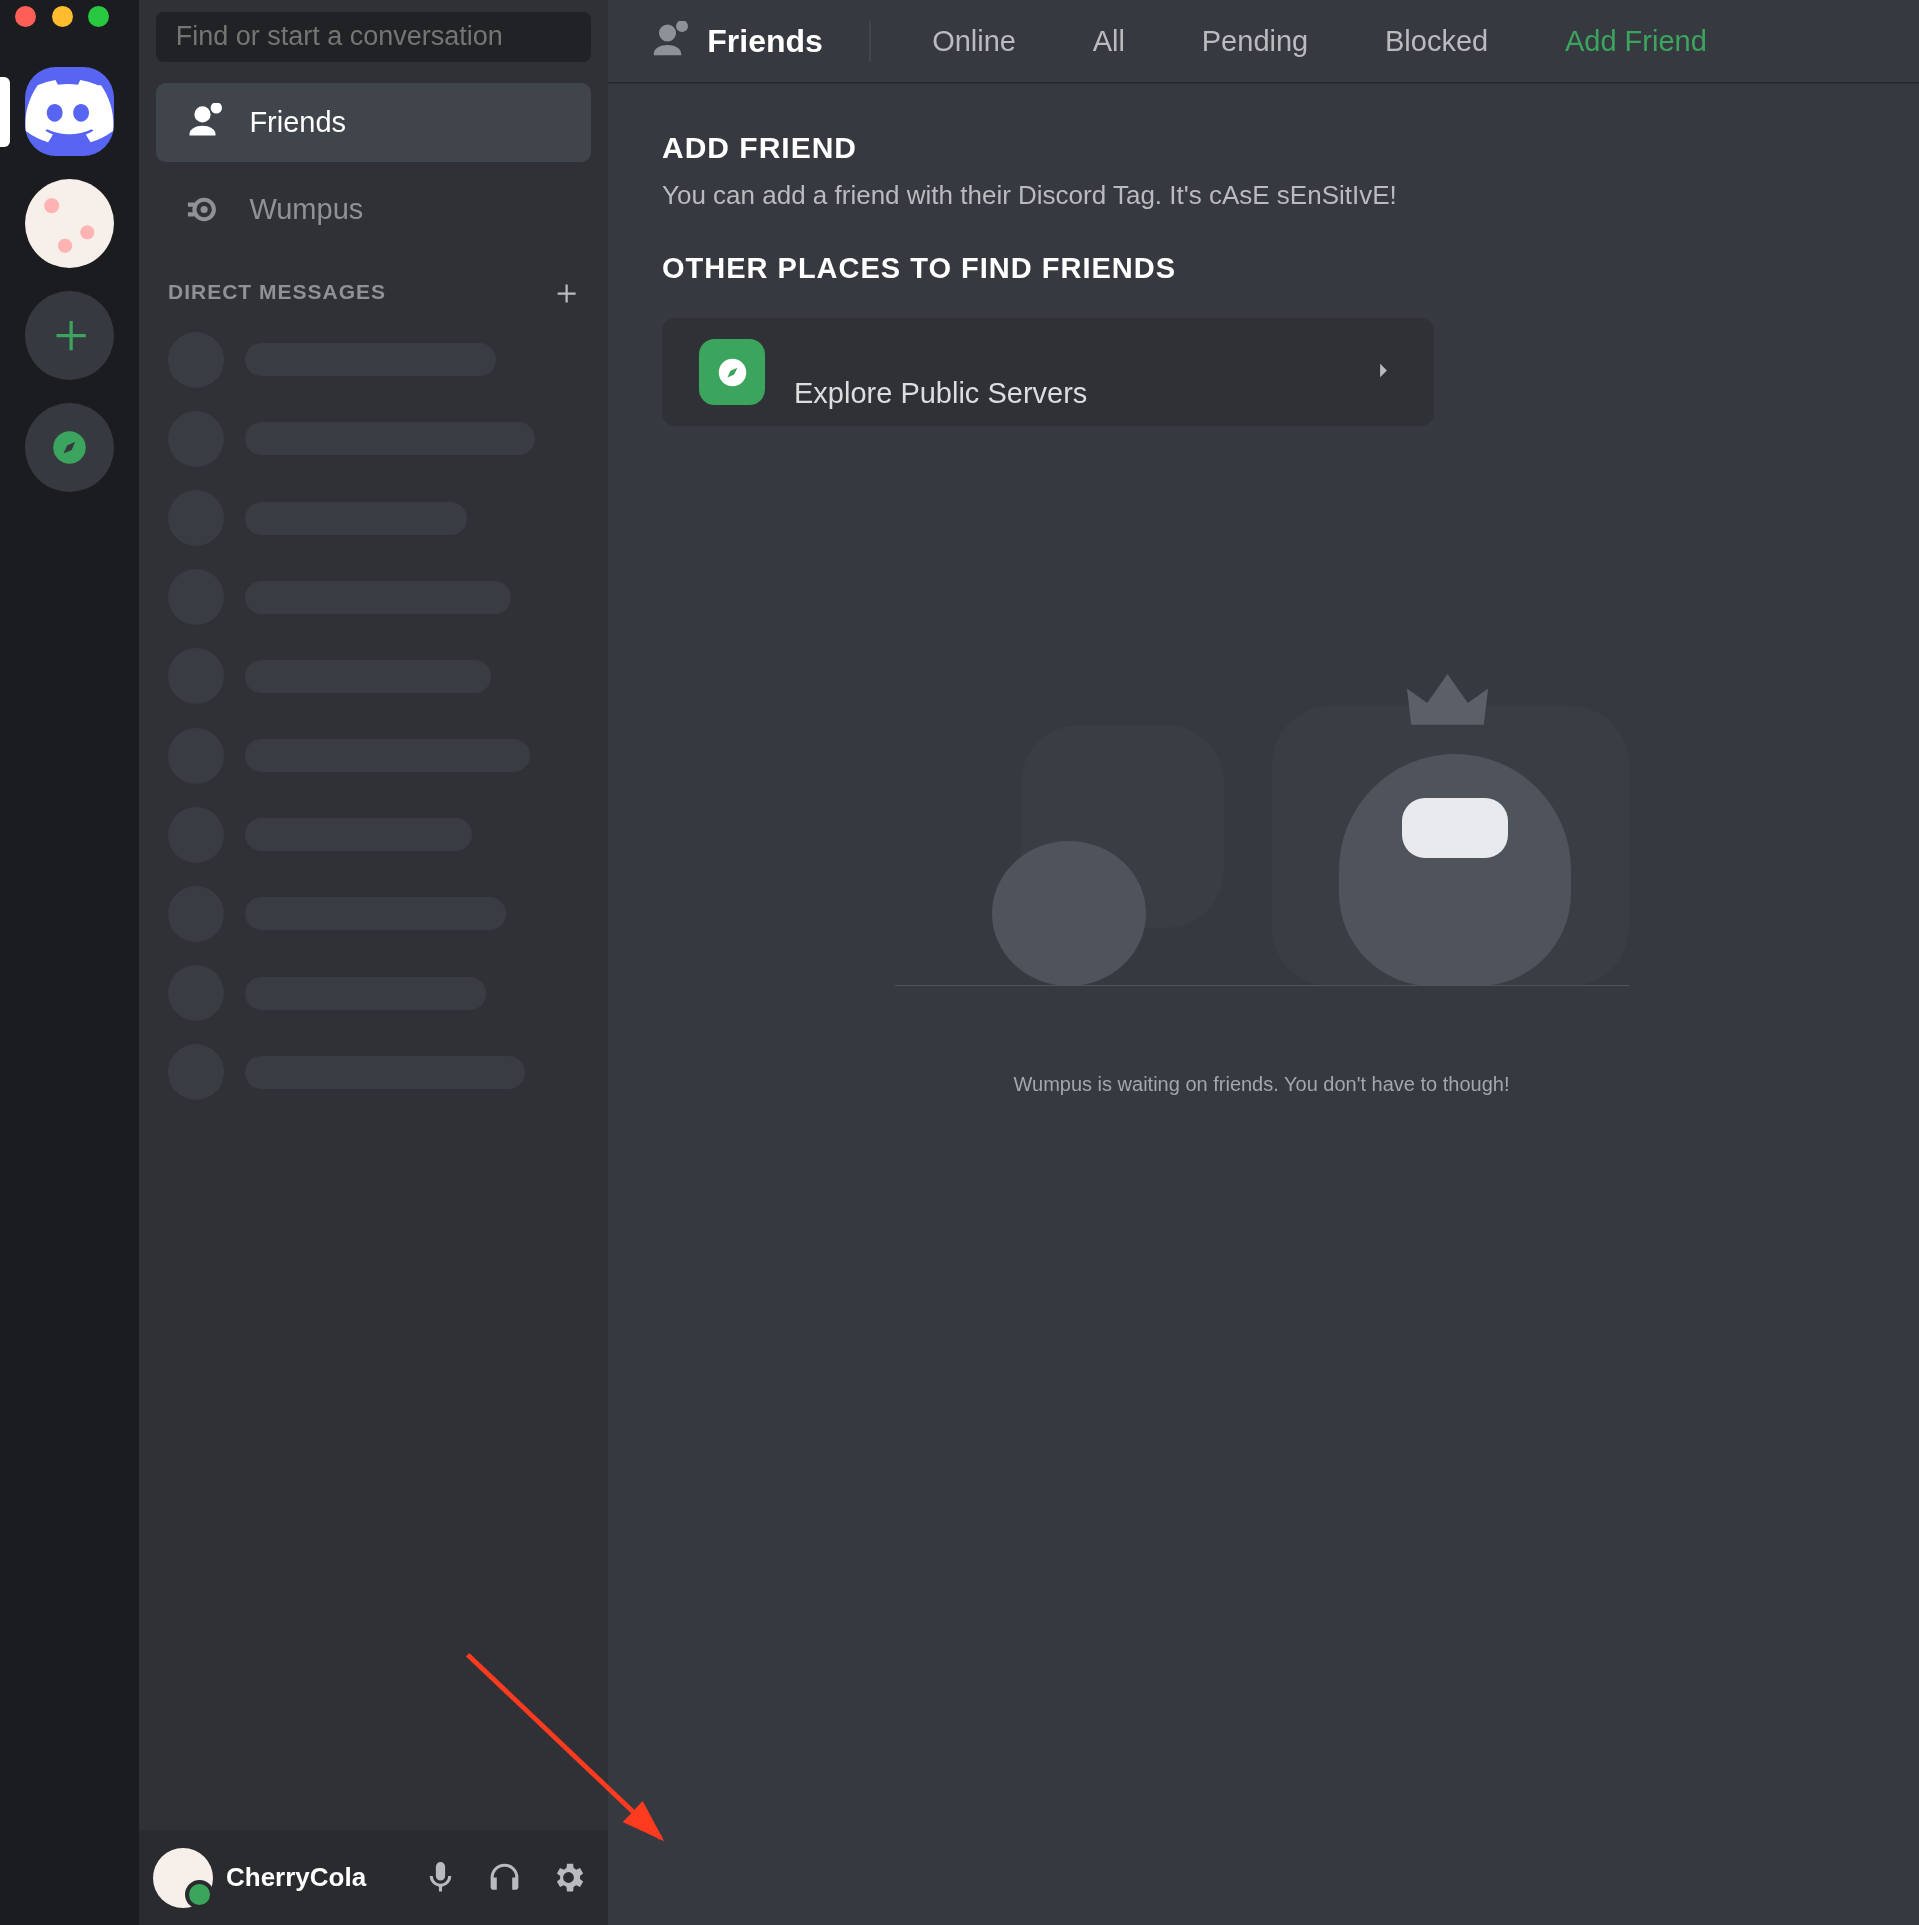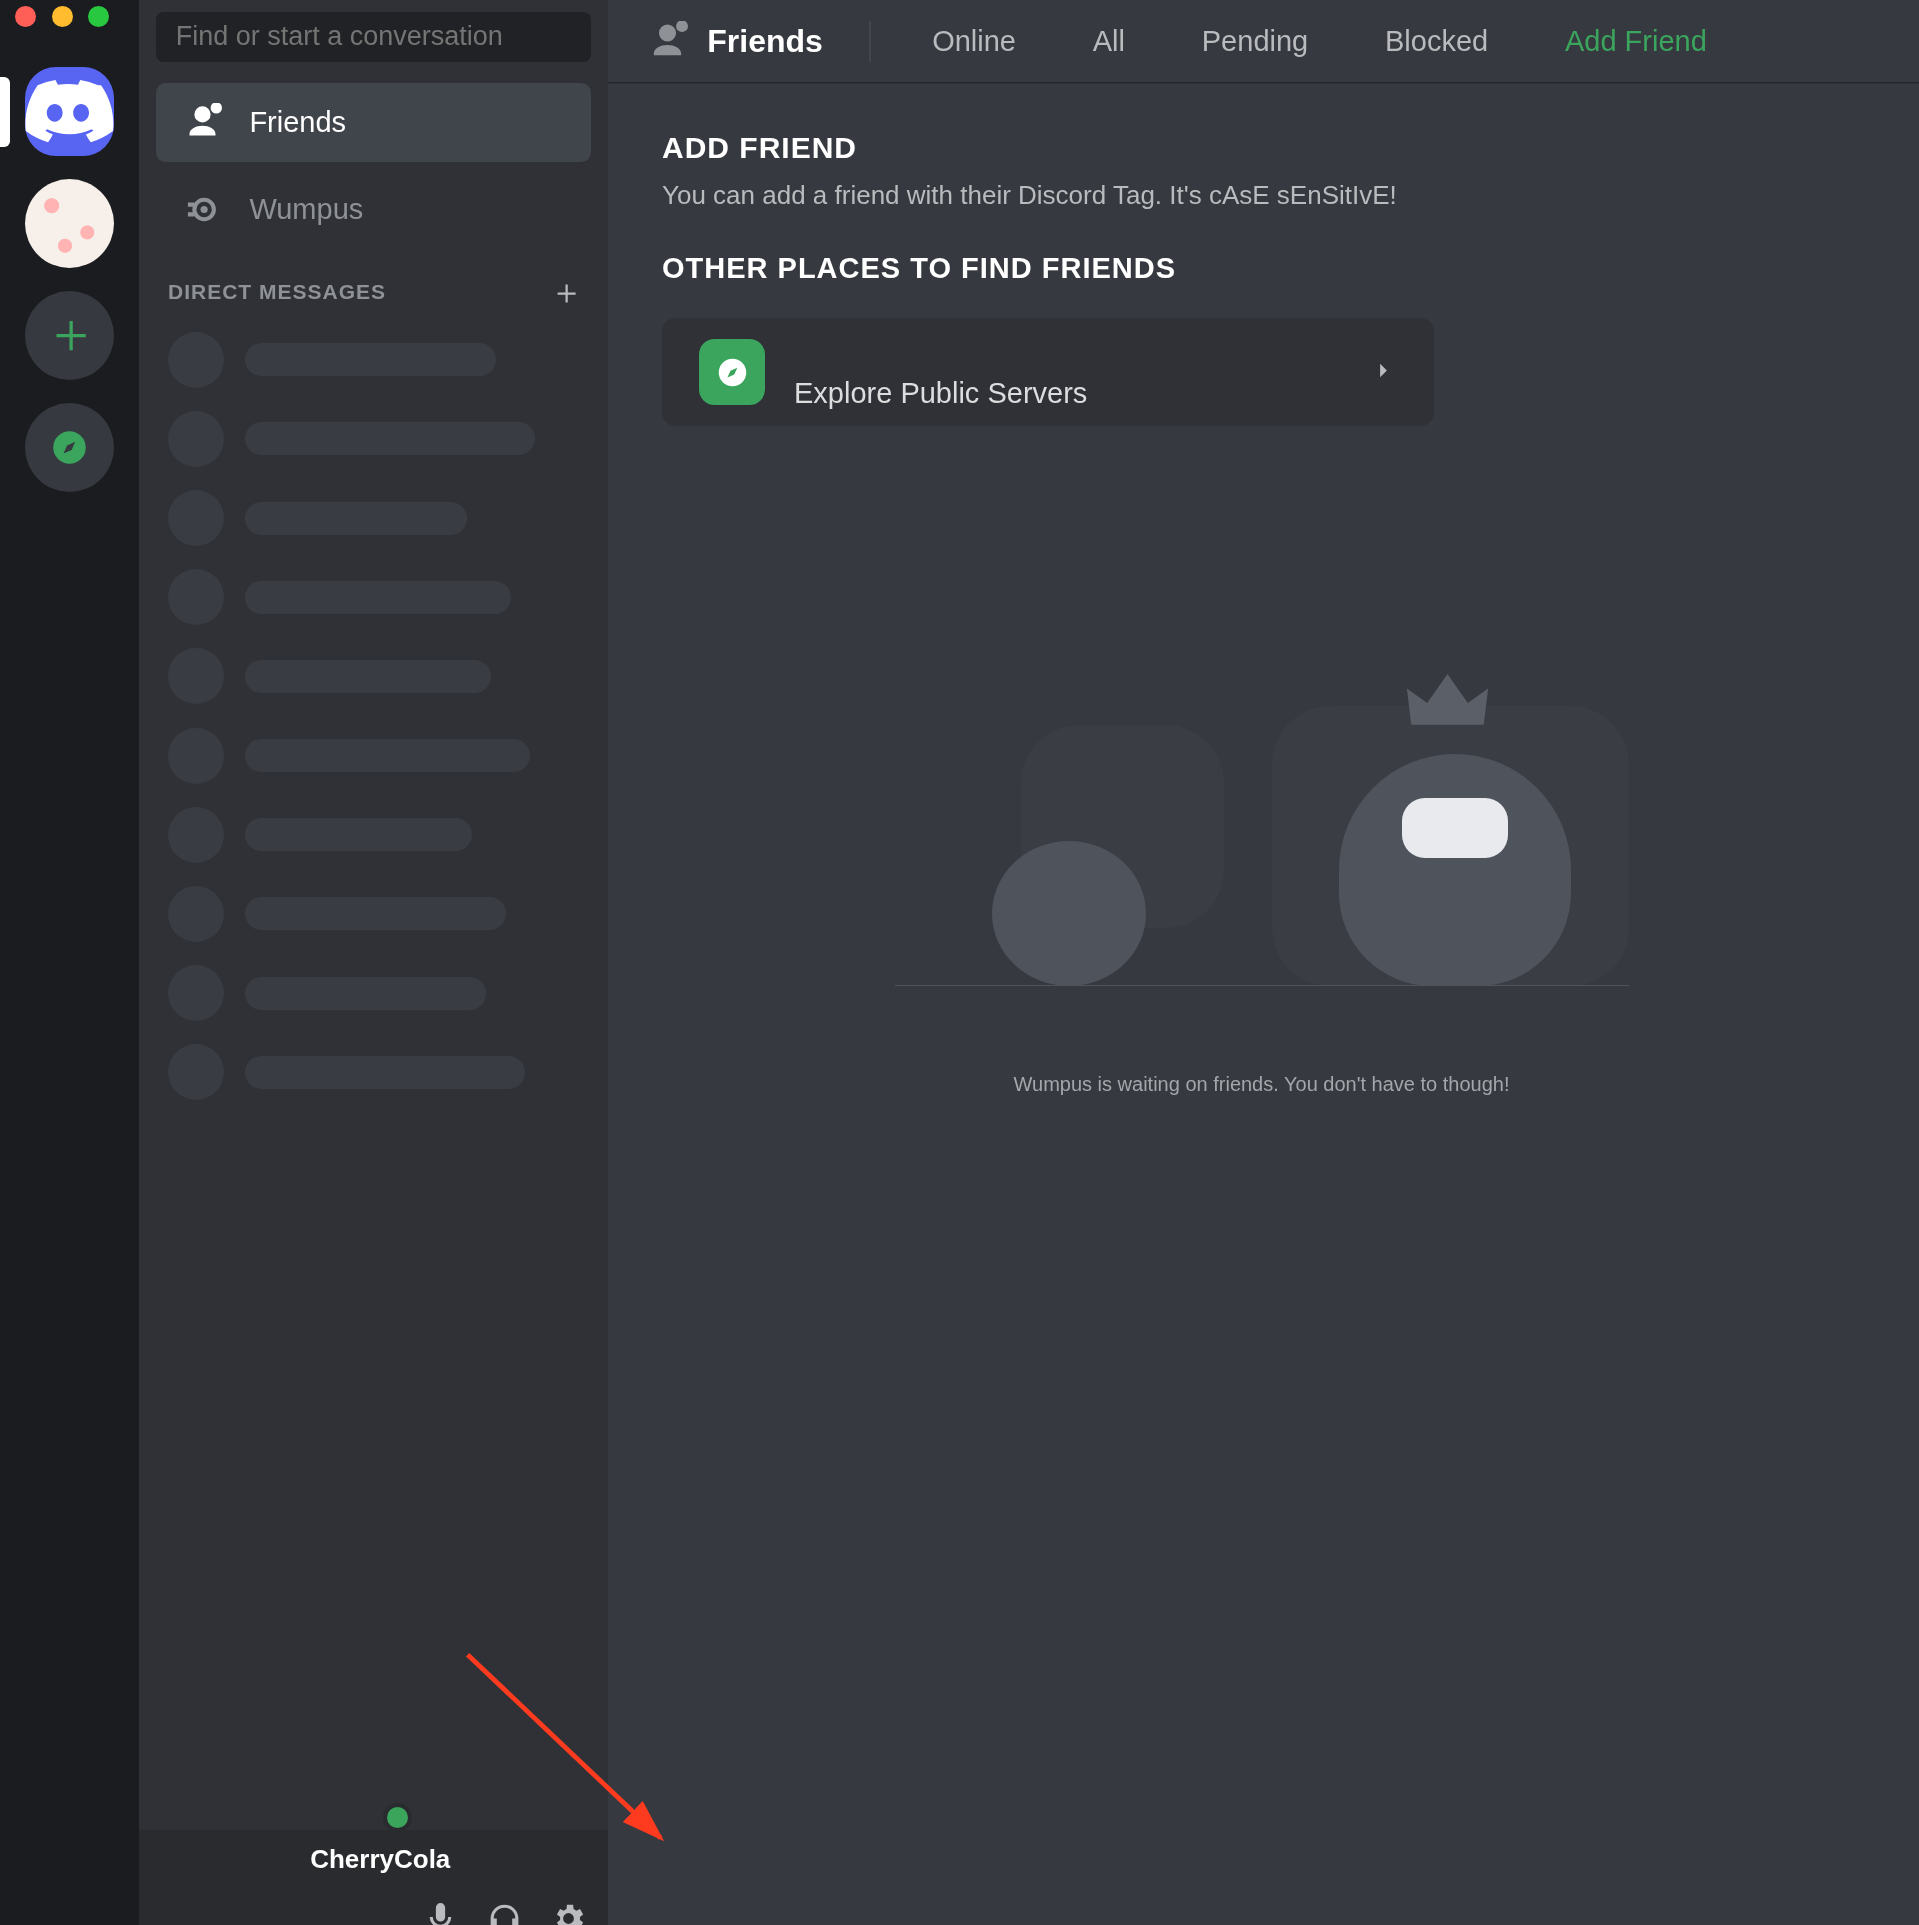--- a/index.html
+++ b/index.html
@@ -23,21 +23,21 @@
   .search-bar { margin:11.6px 17.4px 17.4px; height:50px; border-radius:7.7px; background:#202225; display:flex; align-items:center; padding:0 19.3px; }
   .search-bar input { background:transparent; border:none; outline:none; color:#a3a6aa; font-size:27px; width:100%; }
   .nav-item { margin:3.9px 17.4px; height:79px; border-radius:9.7px; display:flex; align-items:center; padding-left:27px; gap:27px; font-size:29px; color:#8e9297; }
   .nav-item.active { background:#40444b; color:#fff; }
   .nav-item svg { width:39px; height:39px; flex:0 0 39px; }
   .dm-header { display:flex; align-items:flex-start; justify-content:space-between; padding:27px 29px 13.5px 29px; color:#8e9297; font-size:21px; font-weight:700; letter-spacing:1px; }
   .dm-header svg { width:27px; height:27px; }
   .dm-placeholder { display:flex; align-items:center; gap:21px; padding:11.6px 29px; }
   .dm-placeholder .ph-av { width:56px; height:56px; border-radius:50%; background:#393c42; }
   .dm-placeholder .ph-ln { height:33px; border-radius:16.4px; background:#393c42; }
-  .user-panel { position:absolute; bottom:0; left:0; right:0; height:95px; background:#292b2f; display:flex; align-items:center; padding-left:13.5px; gap:13.5px;flex-direction:column; }
+  .user-panel { position:absolute; bottom:0; left:0; right:0; height:95px; background:#292b2f; display:flex; align-items:center; padding-left:13.5px; gap:13.5px; }
   .user-panel .uav { width:60px; height:60px; border-radius:50%; background:#b85660; background-image:linear-gradient(#f7efe9,#f7efe9); position:relative; }
   .user-panel .uav::after{content:"";position:absolute;right:-1.9px;bottom:-1.9px;width:21px;height:21px;border-radius:50%;background:#3ba55c;border:4.8px solid #292b2f;}
   .uname { font-size:26px; font-weight:600; color:#fff; }
   .panel-icons { margin-left:auto; display:flex; gap:3.9px; align-items:center; padding-right:9.7px;}
   .panel-icons button{ width:60px; height:60px; border:none; background:transparent; display:flex; align-items:center; justify-content:center; border-radius:5.8px;}
   .panel-icons svg{ width:37px; height:37px; }
   .gear-hl{ border:3.9px dashed #ff3b1f; border-radius:9.7px; }
 
   
   .main-col { flex:1; background:#36393f; display:flex; flex-direction:column; min-width:0; }

